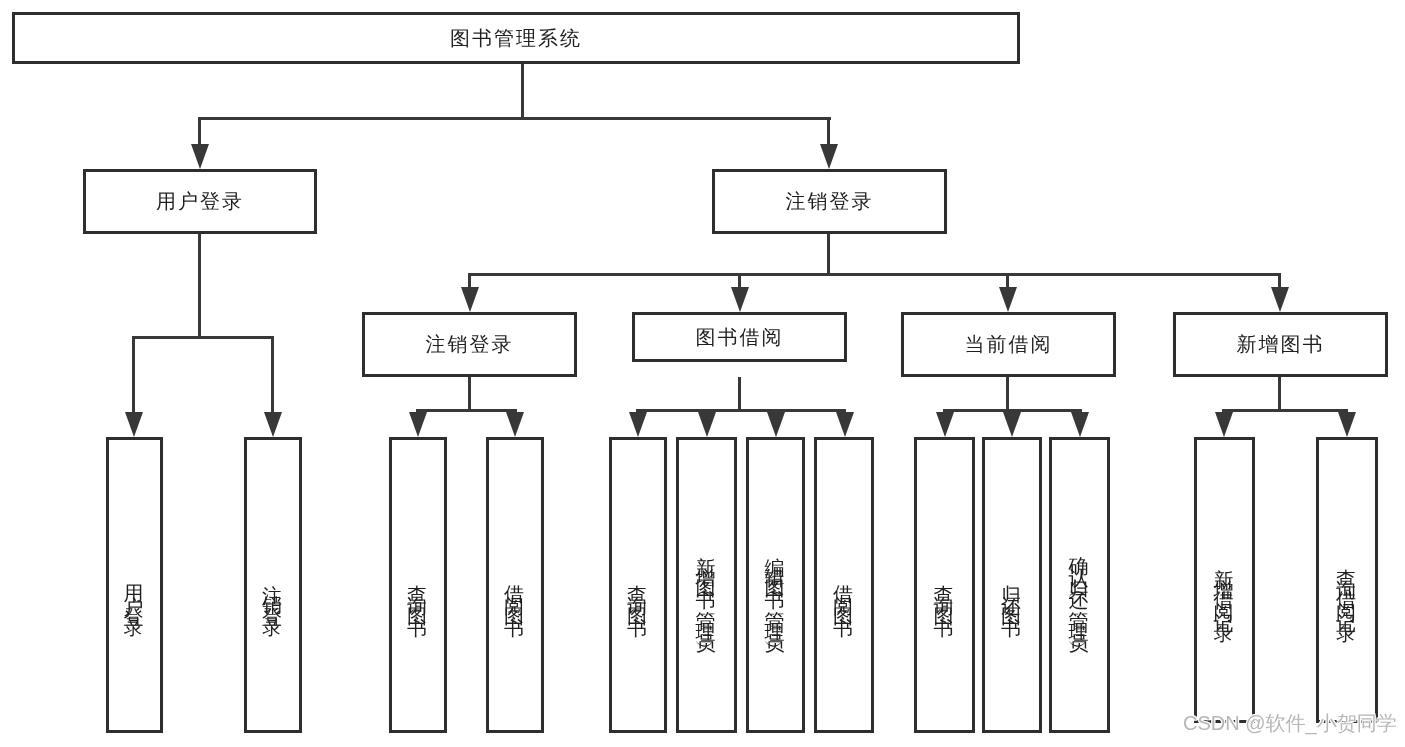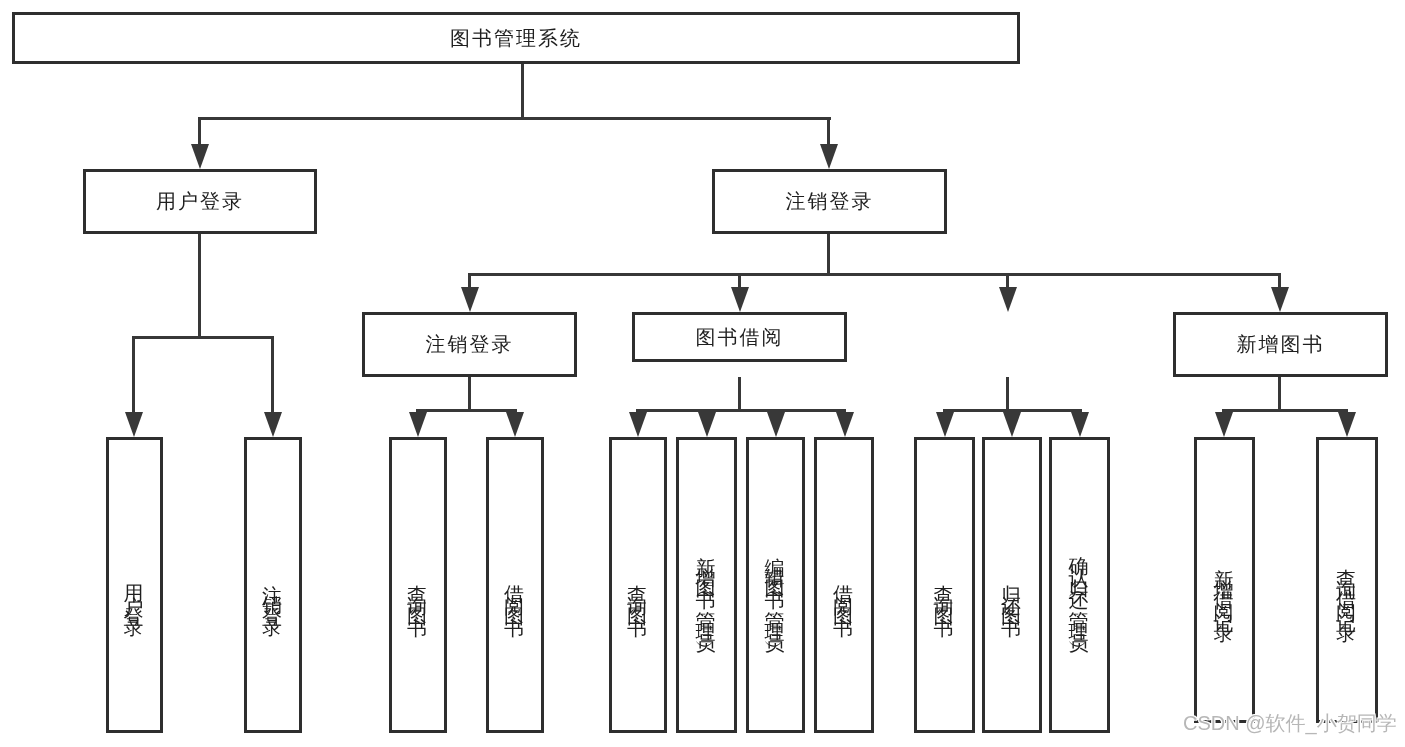--- a/index.html
+++ b/index.html
@@ -106,20 +106,23 @@
   </div>
 
   <div class="box" style="left:362px;top:312px;width:215px;height:65px;">
     <span class="h-label">注销登录</span>
   </div>
 
   <div class="box" style="left:632px;top:312px;width:215px;height:50px;">
     <span class="h-label">图书借阅</span>
   </div>
 
+  <div class="box" style="left:901px;top:312px;width:215px;height:65px;">
+    <span class="h-label">当前借阅</span>
+  </div>
 
   <div class="box" style="left:1173px;top:312px;width:215px;height:65px;">
     <span class="h-label">新增图书</span>
   </div>
 
   <div class="box" style="left:106px;top:437px;width:57px;height:296px;">
     <span class="v-label">用户登录</span>
   </div>
 
   <div class="box" style="left:244px;top:437px;width:58px;height:296px;">

